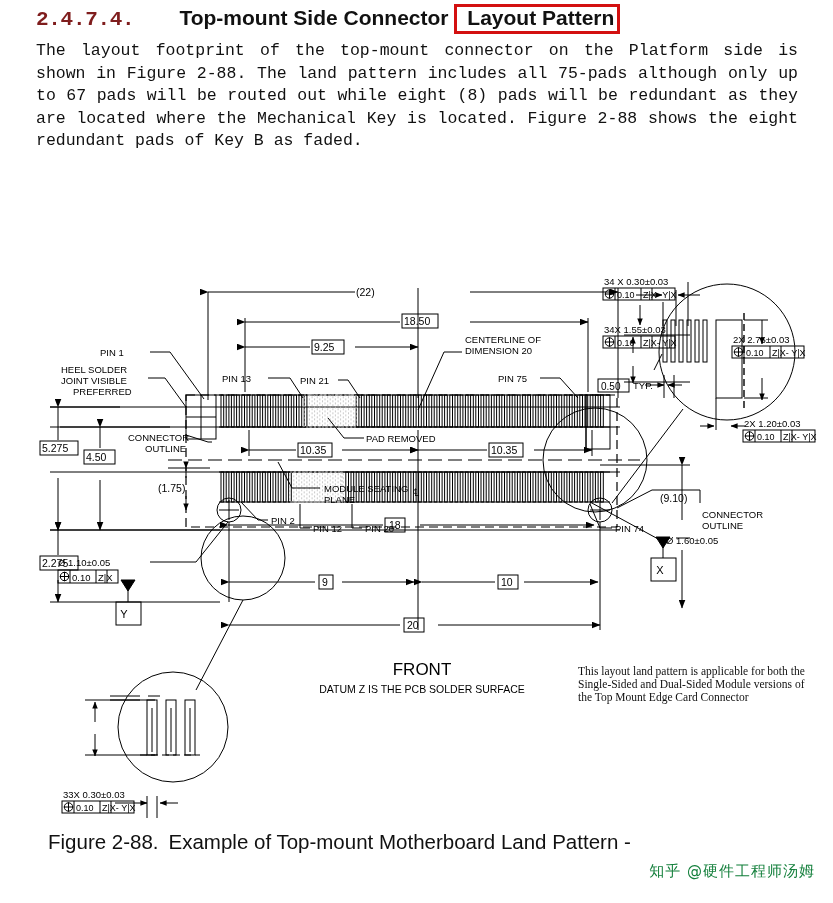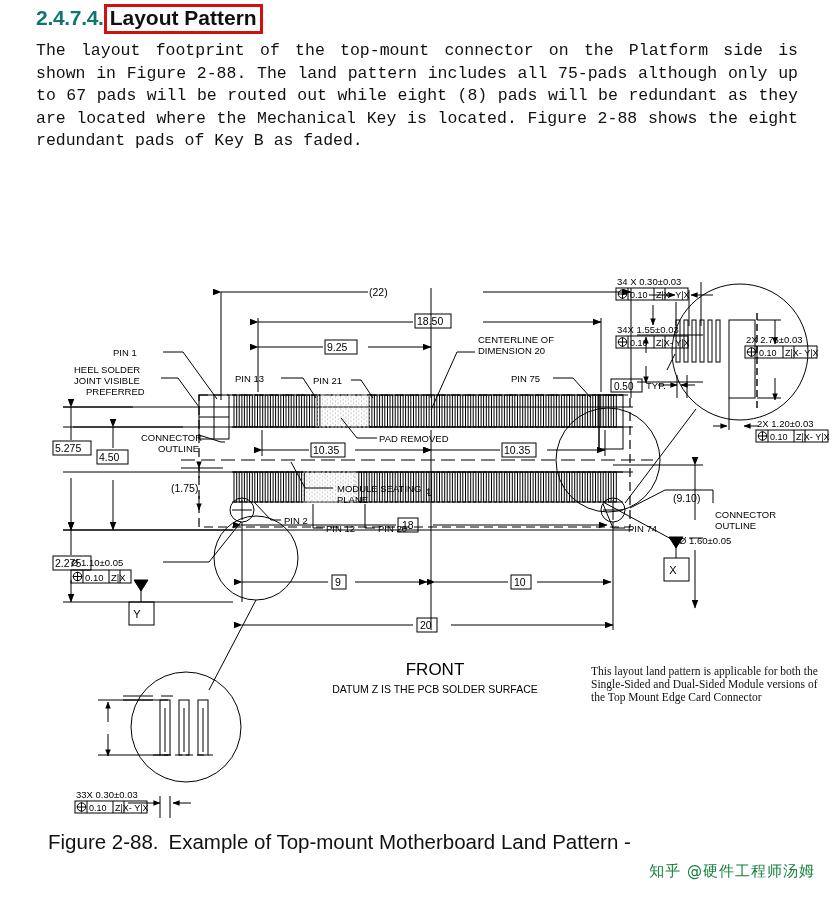--- a/index.html
+++ b/index.html
@@ -16,58 +16,58 @@
   }
 
   
   .heading {
     position: absolute;
     left: 36px; top: 4px;
     width: 770px; height: 32px;
     display: flex; align-items: baseline;
   }
   .heading .num {
-    font-family: Liberation Sans, sans-serif;
+    font-family: Liberation Mono, monospace;
     font-size: 21px; font-weight: 700;
     letter-spacing: -0.3px;
-    color: #0f766e;
+    color: #7f1d1d;
   }
   .heading .ttl {
     font-family: "Liberation Sans", sans-serif;
     font-size: 21px; font-weight: 700;
     margin-left: 45px;
     white-space: pre;
     color: #111;
   }
   .heading .boxed {
     font-family: "Liberation Sans", sans-serif;
     font-size: 21px; font-weight: 700;
     border: 3px solid #d31010;
-    padding: 0px 3px 2px 3px;
+    padding: 0px 3px 2px 10px;
     margin-left: 0px;
     line-height: 1.05;
     color: #111;
   }
 
   .para {
     position: absolute;
     left: 36px; top: 40px;
     width: 762px;
     font-family: Liberation Mono, monospace;
     font-size: 16.5px;
     line-height: 22.6px;
     text-align: justify;
     color: #111;
   }
 
   
   .dwg {
     position: absolute;
     left: 0; top: 130px;
-    width: 833px; height: 690px; padding-left: 13px;
+    width: 833px; height: 690px;
   }
   .dwg svg { display: block; }
 
   
   .caption {
     position: absolute;
     left: 48px; top: 828px;
     width: 700px;
     font-family: "Liberation Sans", sans-serif;
     font-size: 20.5px;
@@ -85,20 +85,21 @@
     color: #15803d;
     letter-spacing: 1px;
     white-space: nowrap;
   }
 </style>
 </head>
 <body>
 
 <div class="heading">
   <span class="num">2.4.7.4.</span>
+  <span class="ttl">Top-mount Side Connector </span>
   <span class="boxed">Layout Pattern</span>
 </div>
 
 <div class="para">The layout footprint of the top-mount connector on the Platform side is shown in Figure 2-88. The land pattern includes all 75-pads although only up to 67 pads will be routed out while eight (8) pads will be redundant as they are located where the Mechanical Key is located. Figure 2-88 shows the eight redundant pads of Key B as faded.</div>
 
 <div class="dwg">
 <svg width="833" height="690" viewBox="0 0 833 690" xmlns="http://www.w3.org/2000/svg">
   <defs>
     <marker id="ah" markerWidth="9" markerHeight="7" refX="8.5" refY="3.5" orient="auto">
       <polygon points="0,0 9,3.5 0,7" fill="#000"></polygon>

